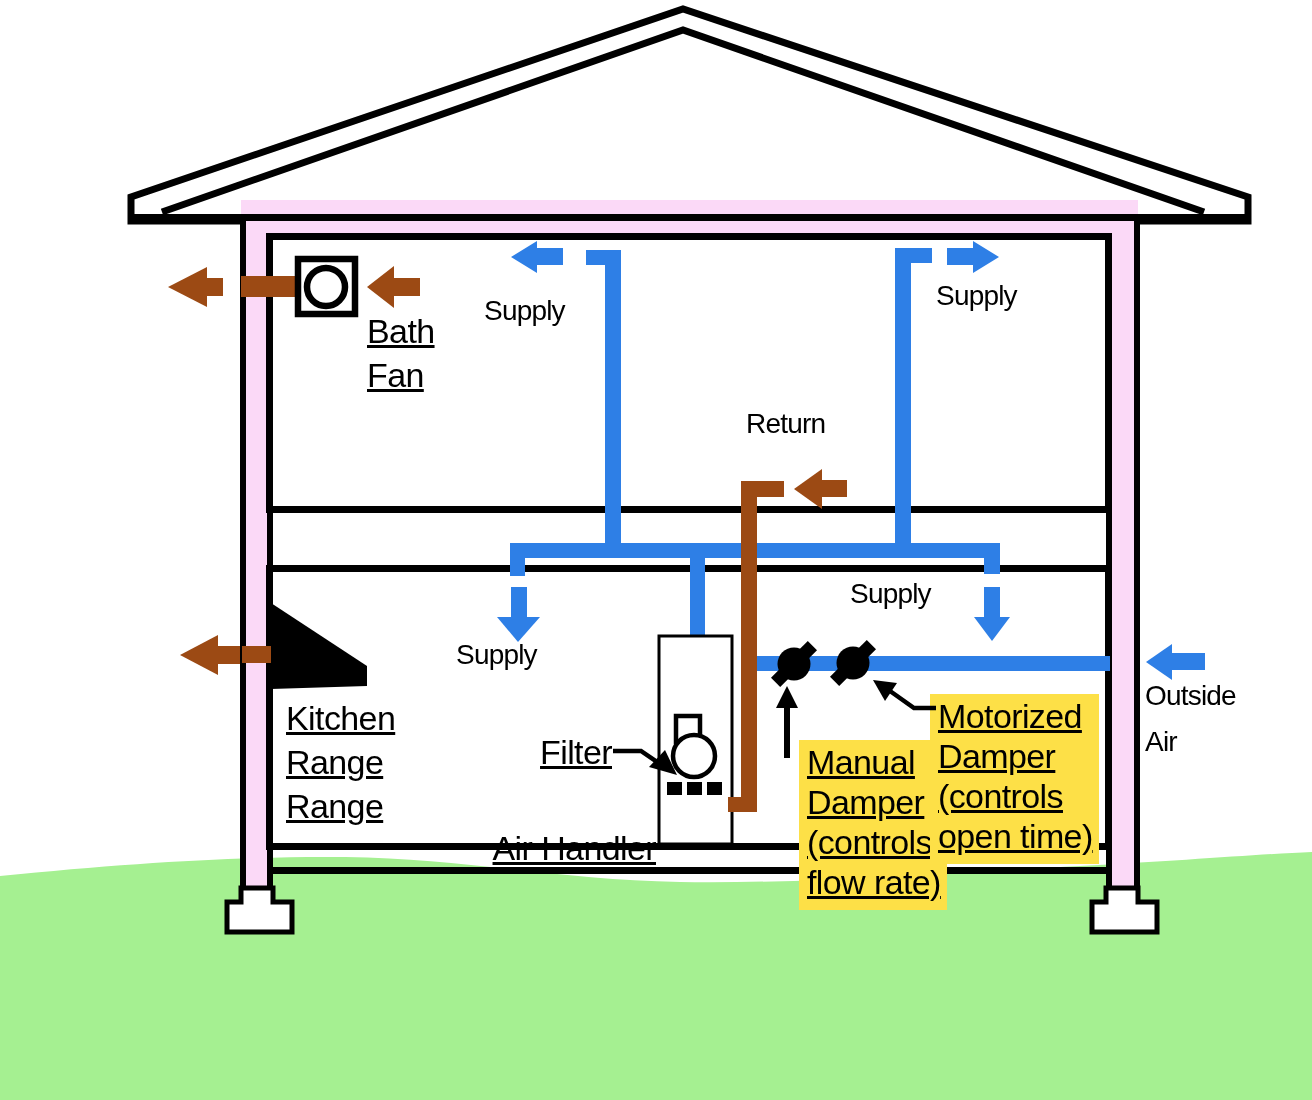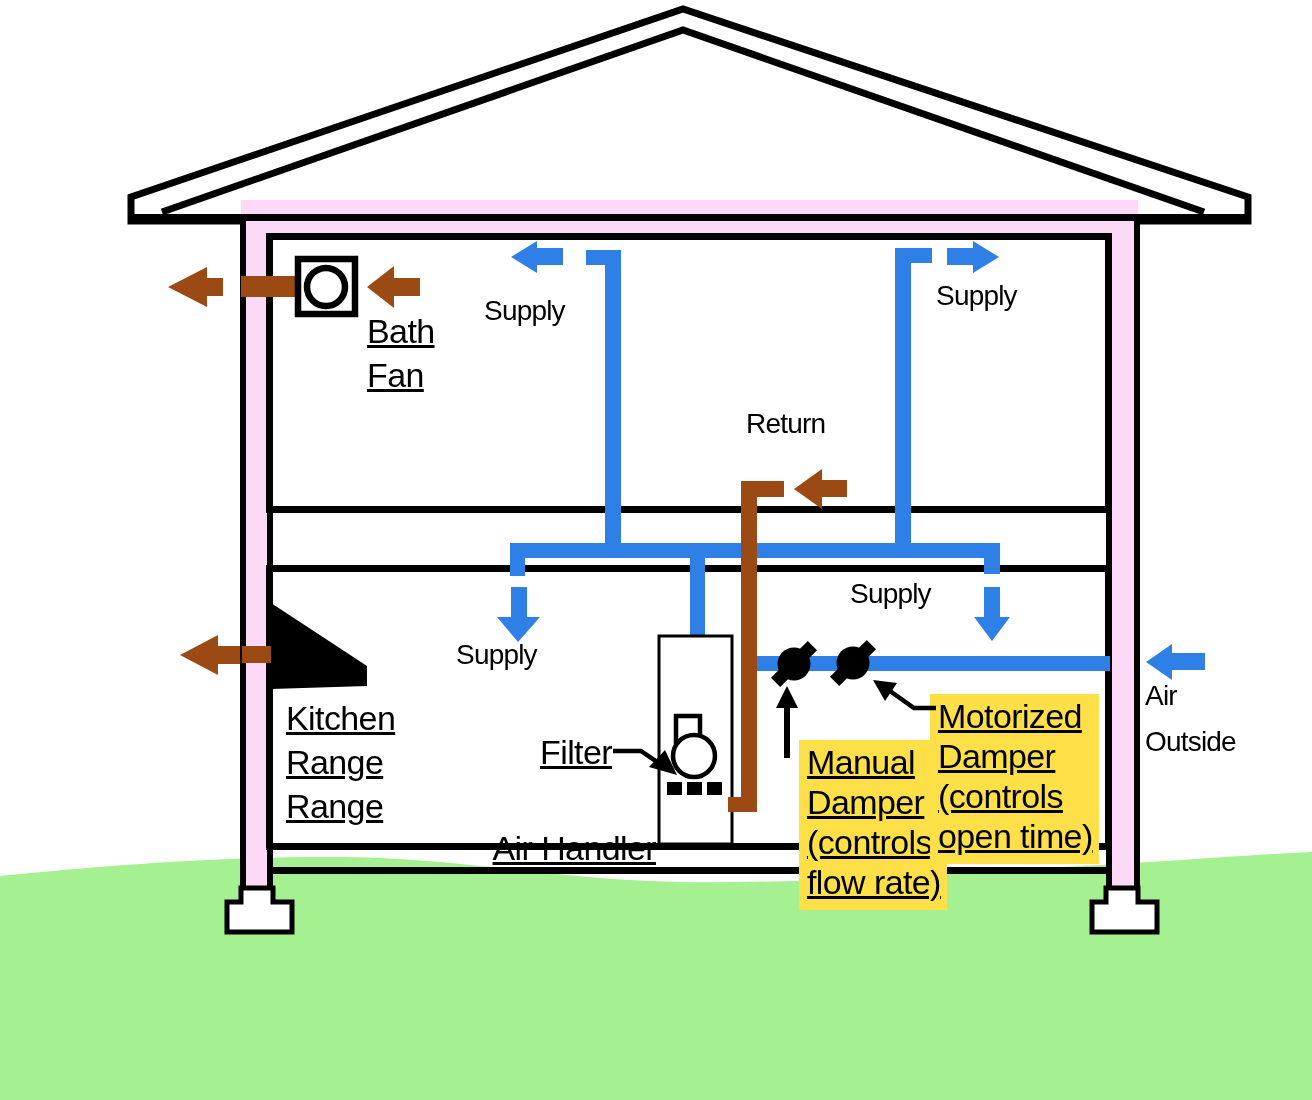--- a/index.html
+++ b/index.html
@@ -144,22 +144,22 @@
     </g>
   </svg>
 
   <div class="lbl lbl-big" style="left:484px;top:288px;">Supply</div>
   <div class="lbl lbl-big" style="left:936px;top:273px;">Supply</div>
   <div class="lbl lbl-big" style="left:746px;top:401px;">Return</div>
   <div class="lbl lbl-big" style="left:456px;top:632px;">Supply</div>
   <div class="lbl lbl-big" style="left:850px;top:571px;">Supply</div>
 
   <div class="lbl lbl-big" style="left:1145px;top:673px;">
+    <div>Outside</div>
     <div>Air</div>
-    <div>Outside</div>
   </div>
 
   <div class="lbl lbl-small" style="left:367px;top:309px;">
     <div>Bath</div>
     <div>Fan</div>
   </div>
 
   <div class="lbl lbl-small" style="left:286px;top:696px;">
     <div>Kitchen</div>
     <div>Range</div>

